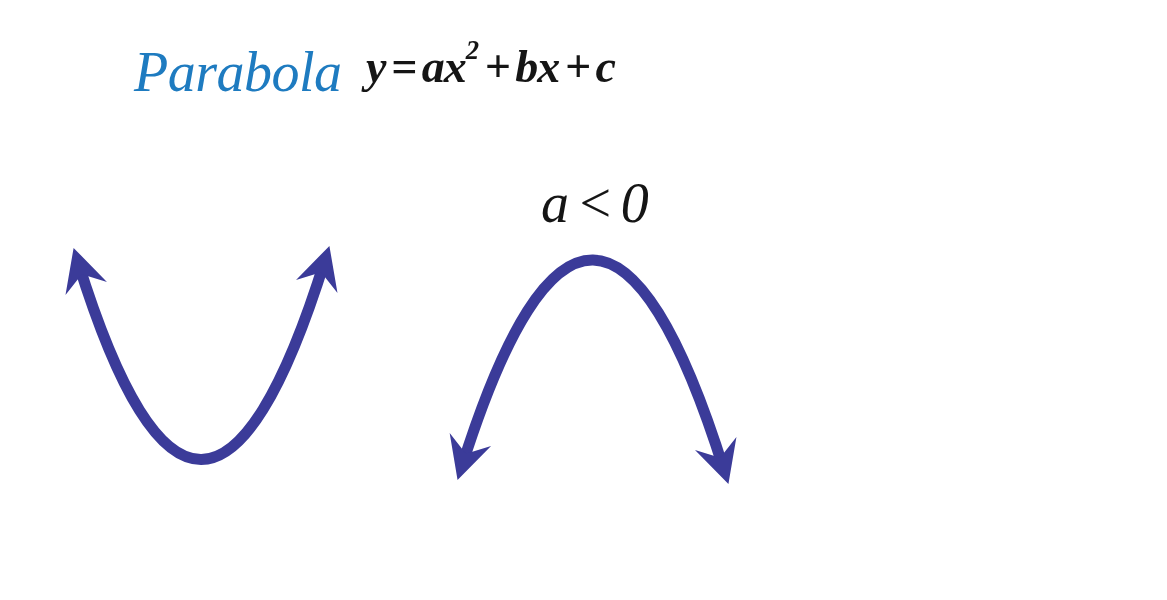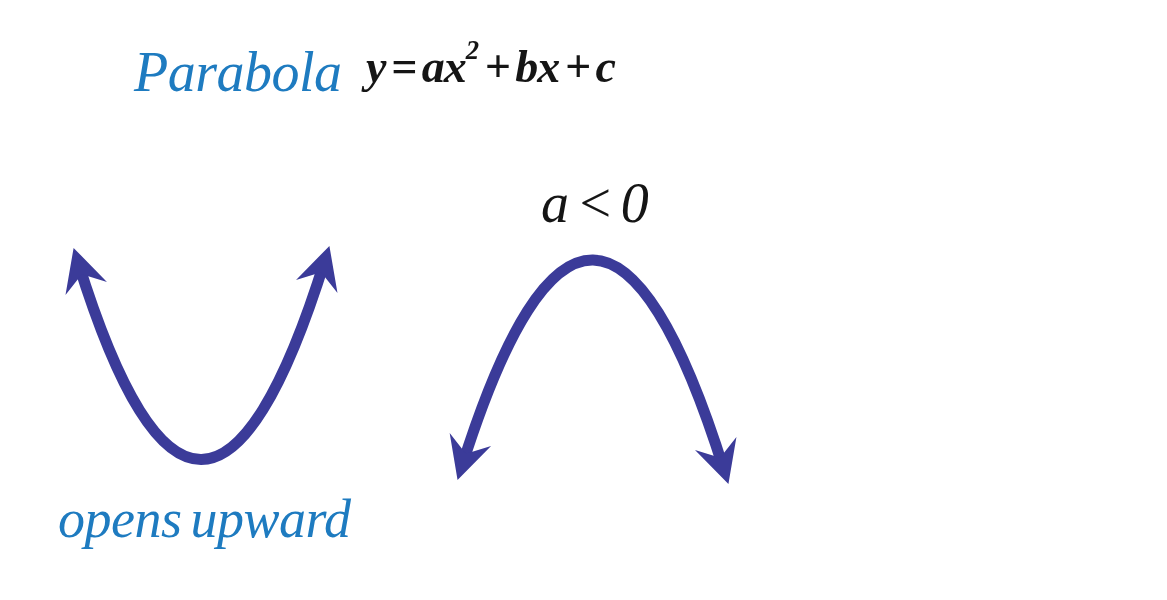--- a/index.html
+++ b/index.html
@@ -87,16 +87,15 @@
       <marker id="arrow-start" viewBox="0 0 10 10" refX="6.4" refY="5" markerWidth="4.2" markerHeight="4.2" orient="auto-start-reverse">
         <path class="arrowhead-shape" d="M 9.6 5 L 0.4 0.3 L 3.6 5 L 0.4 9.7 Z"></path>
       </marker>
     </defs>
 
     <path class="curve" d="M 78 262 Q 201 658 325 260" marker-start="url(#arrow-start)" marker-end="url(#arrow-end)"></path>
 
     <path class="curve" d="M 462 466 Q 593 52 724 470" marker-start="url(#arrow-start)" marker-end="url(#arrow-end)"></path>
   </svg>
 
-  <div class="txt caption caption-left">opens upward</div>
 
 
 </div>
 
 </body></html>

